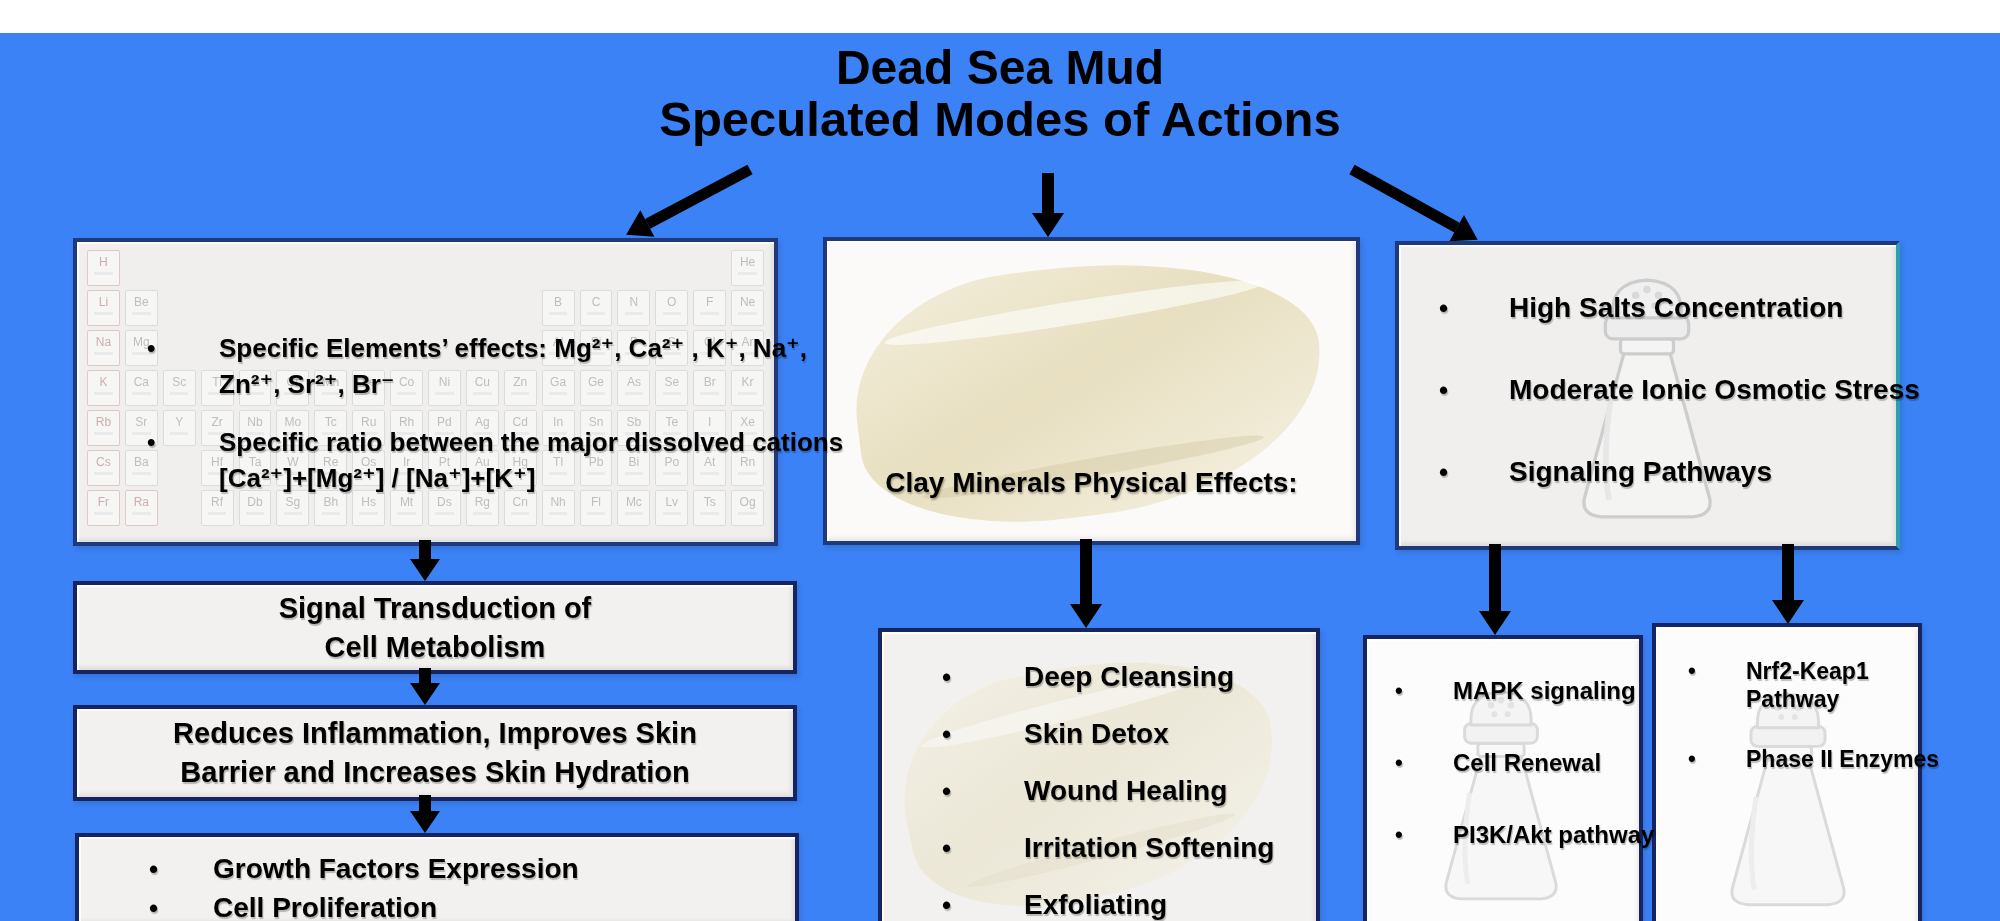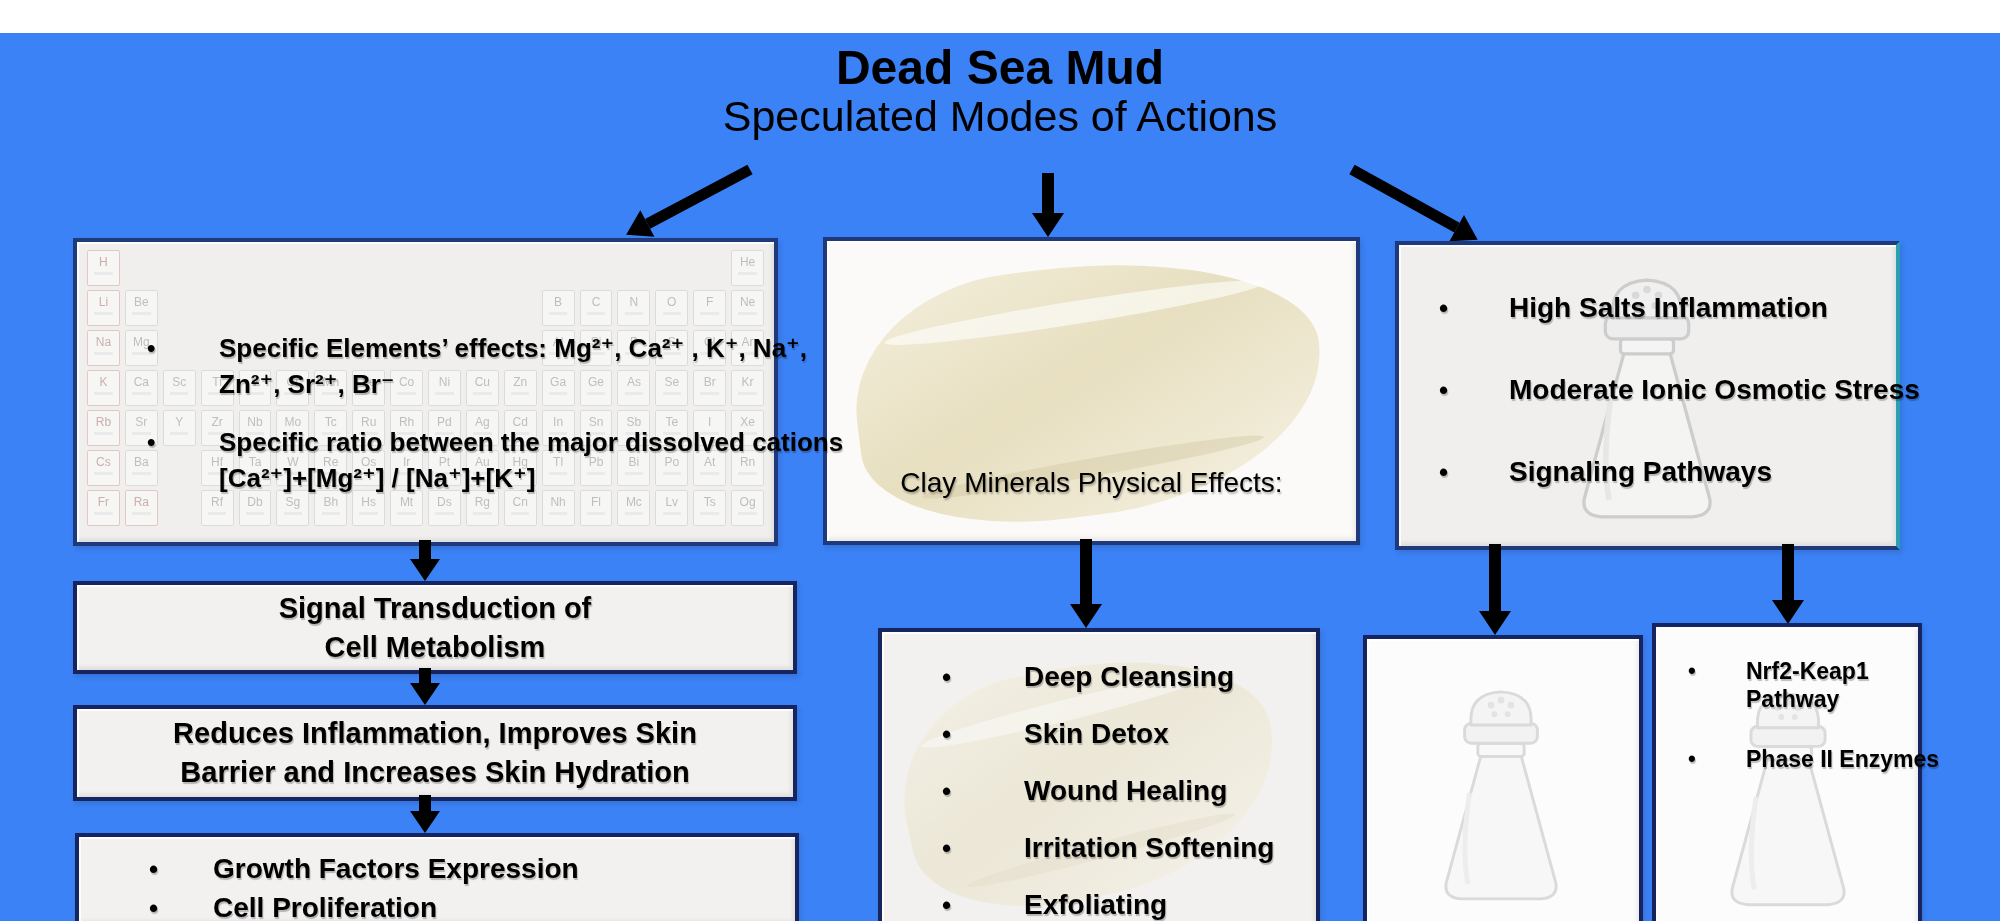--- a/index.html
+++ b/index.html
@@ -2,21 +2,21 @@
 <html><head>
 <meta charset="utf-8">
 <style>
   html,body{margin:0;padding:0;background:#fff;}
   .canvas{position:relative;width:2000px;height:912px;background:#3b82f6;overflow:hidden;
           font-family:"Liberation Sans","DejaVu Sans",sans-serif;color:#000;margin-top:33px;}
 
   
   .title-block{position:absolute;left:0;right:0;top:10px;text-align:center;}
   .title-1{font-size:48px;font-weight:bold;line-height:1.05;}
-  .title-2{font-size:43px;font-weight:400;line-height:1.1;}
+  .title-2{font-size:49px;font-weight:700;line-height:1.1;}
 
   
   .box{position:absolute;border:4px solid #1e3a7d;background:#f0efee;
        box-shadow:inset 2px 2px 0 rgba(255,255,255,.85), inset -2px -3px 4px rgba(0,0,0,.08), 2px 3px 5px rgba(0,0,0,.12);}
   .box-elements{left:73px;top:205px;width:697px;height:300px;}
   .box-clay{left:823px;top:204px;width:529px;height:300px;background:#fbfaf8;}
   .box-salts{left:1395px;top:208px;width:497px;height:301px;border-right-color:#2ba0b5;}
   .box-signal{left:73px;top:548px;width:716px;height:85px;border-color:#16255f;background:#f2f1ef;}
   .box-reduces{left:73px;top:672px;width:716px;height:88px;border-color:#16255f;background:#f2f1ef;}
   .box-growth{left:75px;top:800px;width:716px;height:87px;border-color:#16255f;background:#f2f1ef;}
@@ -52,21 +52,21 @@
   .bullets-nrf2{position:absolute;left:32px;right:6px;top:30px;font-size:23px;line-height:28px;}
   .bullets-nrf2 li::before{width:58px;font-size:22px;}
   .bullets-nrf2 li{margin-bottom:32px;}
 
   
   .center-lines{position:absolute;inset:0;display:flex;flex-direction:column;justify-content:center;
                 align-items:center;text-align:center;font-size:29px;font-weight:bold;line-height:39px;
                 text-shadow:1px 2px 1px rgba(0,0,0,.25);}
 
   .clay-text{position:absolute;left:0;right:0;top:222px;text-align:center;z-index:3;
-             font-size:28px;font-weight:normal;line-height:39px;text-shadow:1px 2px 2px rgba(0,0,0,.3);}
+             font-size:28px;font-weight:bold;line-height:39px;text-shadow:1px 2px 2px rgba(0,0,0,.3);}
   .clay-text .it{font-style:italic;}
 
   
   .pt-grid{position:absolute;left:10px;right:10px;top:8px;bottom:8px;display:grid;
            grid-template-columns:repeat(18,1fr);grid-auto-rows:36px;gap:4px 5px;opacity:.8;z-index:1;}
   .pt-tile{border:1px solid #d7d7d7;background:#f8f8f7;border-radius:2px;font-size:12px;color:#b3b3b3;
            text-align:center;padding-top:4px;overflow:hidden;}
   .pt-tile::after{content:'';display:block;width:60%;height:3px;background:#eaeaea;margin:3px auto 0;}
   .pt-tile.alkali{border-color:#e0bdbd;color:#c49f9f;}
   .pt-tile.blank{visibility:hidden;}
@@ -282,21 +282,21 @@
       <div>Clay Minerals Physical Effects:</div>
     </div>
   </div>
 
   <div class="box box-salts">
     <svg class="shaker shaker-salts" viewBox="0 0 200 285">
         <use href="#shaker-g"></use>
       </svg>
     <ul class="bullets bullets-salts">
         <li>
-          <span class="txt">High Salts Inflammation</span>
+          <span class="txt">High Salts Concentration</span>
         </li>
         <li>
           <span class="txt">Moderate Ionic Osmotic Stress</span>
         </li>
         <li>
           <span class="txt">Signaling Pathways</span>
         </li>
       </ul>
   </div>
 
@@ -350,20 +350,31 @@
       </ul>
   </div>
 
   <div class="varrow a-salts-mapk"></div>
   <div class="varrow a-salts-nrf2"></div>
 
   <div class="box box-mapk">
     <svg class="shaker shaker-mapk" viewBox="0 0 200 285">
         <use href="#shaker-g"></use>
       </svg>
+    <ul class="bullets bullets-mapk">
+        <li>
+          <span class="txt">MAPK signaling</span>
+        </li>
+        <li>
+          <span class="txt">Cell Renewal</span>
+        </li>
+        <li>
+          <span class="txt">PI3K/Akt pathway</span>
+        </li>
+      </ul>
   </div>
 
   <div class="box box-nrf2">
     <svg class="shaker shaker-nrf2" viewBox="0 0 200 285">
         <use href="#shaker-g"></use>
       </svg>
     <ul class="bullets bullets-nrf2">
         <li>
           <span class="txt">Nrf2-Keap1 Pathway</span>
         </li>

